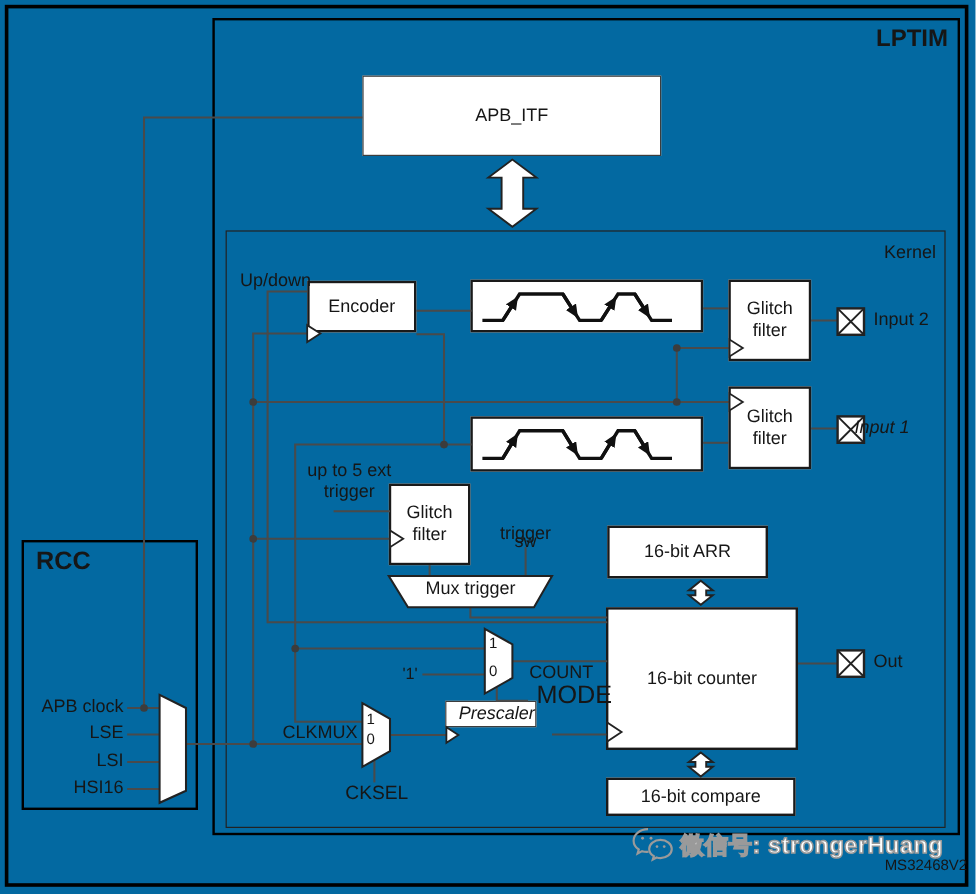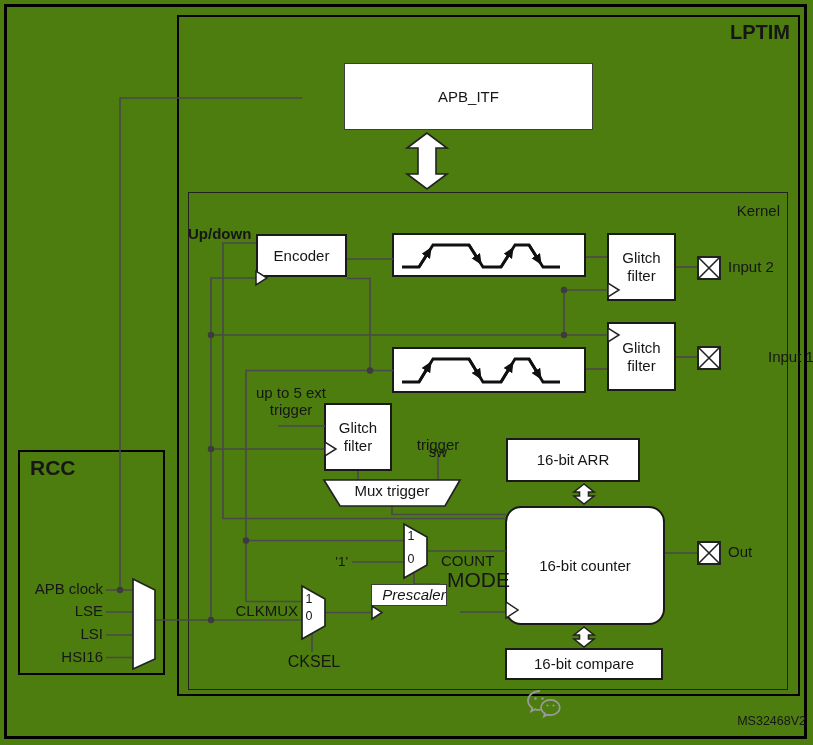--- a/index.html
+++ b/index.html
@@ -1,16 +1,16 @@
 <!DOCTYPE html>
 <html><head>
 <meta charset="utf-8">
 <style>
   html,body{margin:0;padding:0;background:#fff;}
-  #stage{position:relative;width:813px;height:745px;background:#4d7c0f;
+  #stage{position:relative;width:813px;height:745px;background:#0369a1;
          font-family:"Liberation Sans",sans-serif;color:#161616;overflow:hidden;}
   .frame{position:absolute;box-sizing:border-box;}
   .box{position:absolute;box-sizing:border-box;background:#fff;border:2px solid #1a1a1a;
        display:flex;align-items:center;justify-content:center;text-align:center;
        font-size:15px;line-height:18px;z-index:1;}
   .box.thin{border-width:1.5px;border-color:#3d3d3d;}
   .lbl{position:absolute;font-size:15px;line-height:16px;white-space:nowrap;z-index:10;}
   .ctr{text-align:center;}
   .rgt{text-align:right;}
   svg.layer{position:absolute;left:0;top:0;z-index:5;pointer-events:none;}
@@ -32,21 +32,21 @@
   <div class="frame" style="left:188px;top:192px;width:600px;height:498px;border:1.6px solid #222;"></div>
   <div class="lbl rgt" style="left:712px;top:203px;width:68px;">Kernel</div>
 
   <div class="frame" style="left:18px;top:450px;width:147px;height:225px;border:2.5px solid #000;"></div>
   <div class="lbl" style="left:30px;top:460px;font-size:21px;font-weight:700;">RCC</div>
   <div class="lbl rgt" style="left:20px;top:581px;width:83px;">APB clock</div>
   <div class="lbl rgt" style="left:20px;top:603px;width:83px;">LSE</div>
   <div class="lbl rgt" style="left:20px;top:626px;width:83px;">LSI</div>
   <div class="lbl rgt" style="left:20px;top:648.5px;width:83px;">HSI16</div>
 
-  <div class="box thin" style="left:302px;top:63px;width:249px;height:67px;margin-left:42px;">
+  <div class="box thin" style="left:302px;top:63px;width:249px;height:67px;">
     <span>APB_ITF</span>
   </div>
 
   <div class="box" style="left:256px;top:234px;width:91px;height:43px;">
     <span>Encoder</span>
   </div>
 
   <div class="box" style="left:392px;top:233px;width:194px;height:44px;"></div>
   <div class="box" style="left:392px;top:347px;width:194px;height:46px;"></div>
 
@@ -65,62 +65,63 @@
   <div class="box" style="left:324px;top:403px;width:68px;height:68px;">
     <span>
       <span>Glitch</span><br>
       <span>filter</span>
     </span>
   </div>
 
   <div class="box" style="left:506px;top:438px;width:134px;height:44px;">
     <span>16-bit ARR</span>
   </div>
-  <div class="box" style="left:505px;top:506px;width:160px;height:119px;border-radius:16px;">
+  <div class="box" style="left:505px;top:506px;width:160px;height:119px;">
     <span>16-bit counter</span>
   </div>
   <div class="box" style="left:505px;top:648px;width:158px;height:32px;text-align:right;">
     <span>16-bit compare</span>
   </div>
   <div class="box thin" style="left:371px;top:584px;width:76px;height:22px;padding-left:10px;font-style:italic;">
     <span>Prescaler</span>
   </div>
 
-  <div class="lbl" style="left:188px;top:226px;font-weight:bold;">Up/down</div>
+  <div class="lbl" style="left:200px;top:226px;">Up/down</div>
   <div class="lbl ctr" style="left:250px;top:385px;width:82px;">up to 5 ext</div>
   <div class="lbl ctr" style="left:250px;top:402px;width:82px;">trigger</div>
   <div class="lbl ctr" style="left:413px;top:444px;width:50px;">sw</div>
   <div class="lbl ctr" style="left:413px;top:437px;width:50px;">trigger</div>
   <div class="lbl ctr" style="left:342px;top:483px;width:100px;">Mux trigger</div>
   <div class="lbl rgt" style="left:326px;top:554px;width:22px;font-size:13.5px;">'1'</div>
   <div class="lbl" style="left:441px;top:553px;font-size:15px;">COUNT</div>
   <div class="lbl" style="left:447px;top:572px;font-size:21px;">MODE</div>
   <div class="lbl rgt" style="left:220px;top:603px;width:78px;">CLKMUX</div>
   <div class="lbl ctr" style="left:282px;top:654px;width:64px;font-size:16px;">CKSEL</div>
 
   <div class="muxdigit" style="left:403px;top:529px;">1</div>
   <div class="muxdigit" style="left:403px;top:552px;">0</div>
   <div class="muxdigit" style="left:301px;top:592px;">1</div>
   <div class="muxdigit" style="left:301px;top:609px;">0</div>
 
   <div class="lbl" style="left:728px;top:259px;">Input 2</div>
-  <div class="lbl" style="left:768px;top:349px;">Input 1</div>
+  <div class="lbl" style="left:712px;top:349px;font-style:italic;">Input 1</div>
   <div class="lbl" style="left:728px;top:544px;">Out</div>
 
   <div class="lbl rgt" style="left:700px;top:713px;width:106px;font-size:12.5px;">MS32468V2</div>
 
   <div class="wm">
     <svg width="36" height="32" viewBox="0 0 36 32">
       <path d="M14,3 C7.4,3 2,7.3 2,12.6 c0,3 1.7,5.6 4.3,7.3 l-1,3.4 3.8-2 c1.2,0.4 2.5,0.6 3.9,0.6 0.5,0 1,0 1.5,-0.1" fill="none" stroke="#9a9a9a" stroke-width="1.8"></path>
       <path d="M15,19.5 c0,-4.2 4.2,-7.6 9.4,-7.6 5.2,0 9.4,3.4 9.4,7.6 0,4.2 -4.2,7.6 -9.4,7.6 -1.1,0 -2.2,-0.2 -3.2,-0.5 l-3.2,1.7 0.9,-2.8 c-2.3,-1.4 -3.9,-3.5 -3.9,-6" fill="none" stroke="#9a9a9a" stroke-width="1.8"></path>
       <circle cx="9.5" cy="10.5" r="1.2" fill="#9a9a9a"></circle>
       <circle cx="16.5" cy="10.5" r="1.2" fill="#9a9a9a"></circle>
       <circle cx="21.5" cy="17.5" r="1.1" fill="#9a9a9a"></circle>
       <circle cx="27.5" cy="17.5" r="1.1" fill="#9a9a9a"></circle>
     </svg>
+    <span class="wm-text">微信号: strongerHuang</span>
   </div>
 
   <svg class="layer" width="813" height="745">
     <defs>
       <marker id="wfarrow" markerUnits="userSpaceOnUse" markerWidth="14" markerHeight="14" refX="6" refY="5" orient="auto">
         <path d="M0,0 L11,5 L0,10 Z" fill="#101010"></path>
       </marker>
     </defs>
 
     <g stroke="#4a4a4a" stroke-width="1.7" fill="none">

